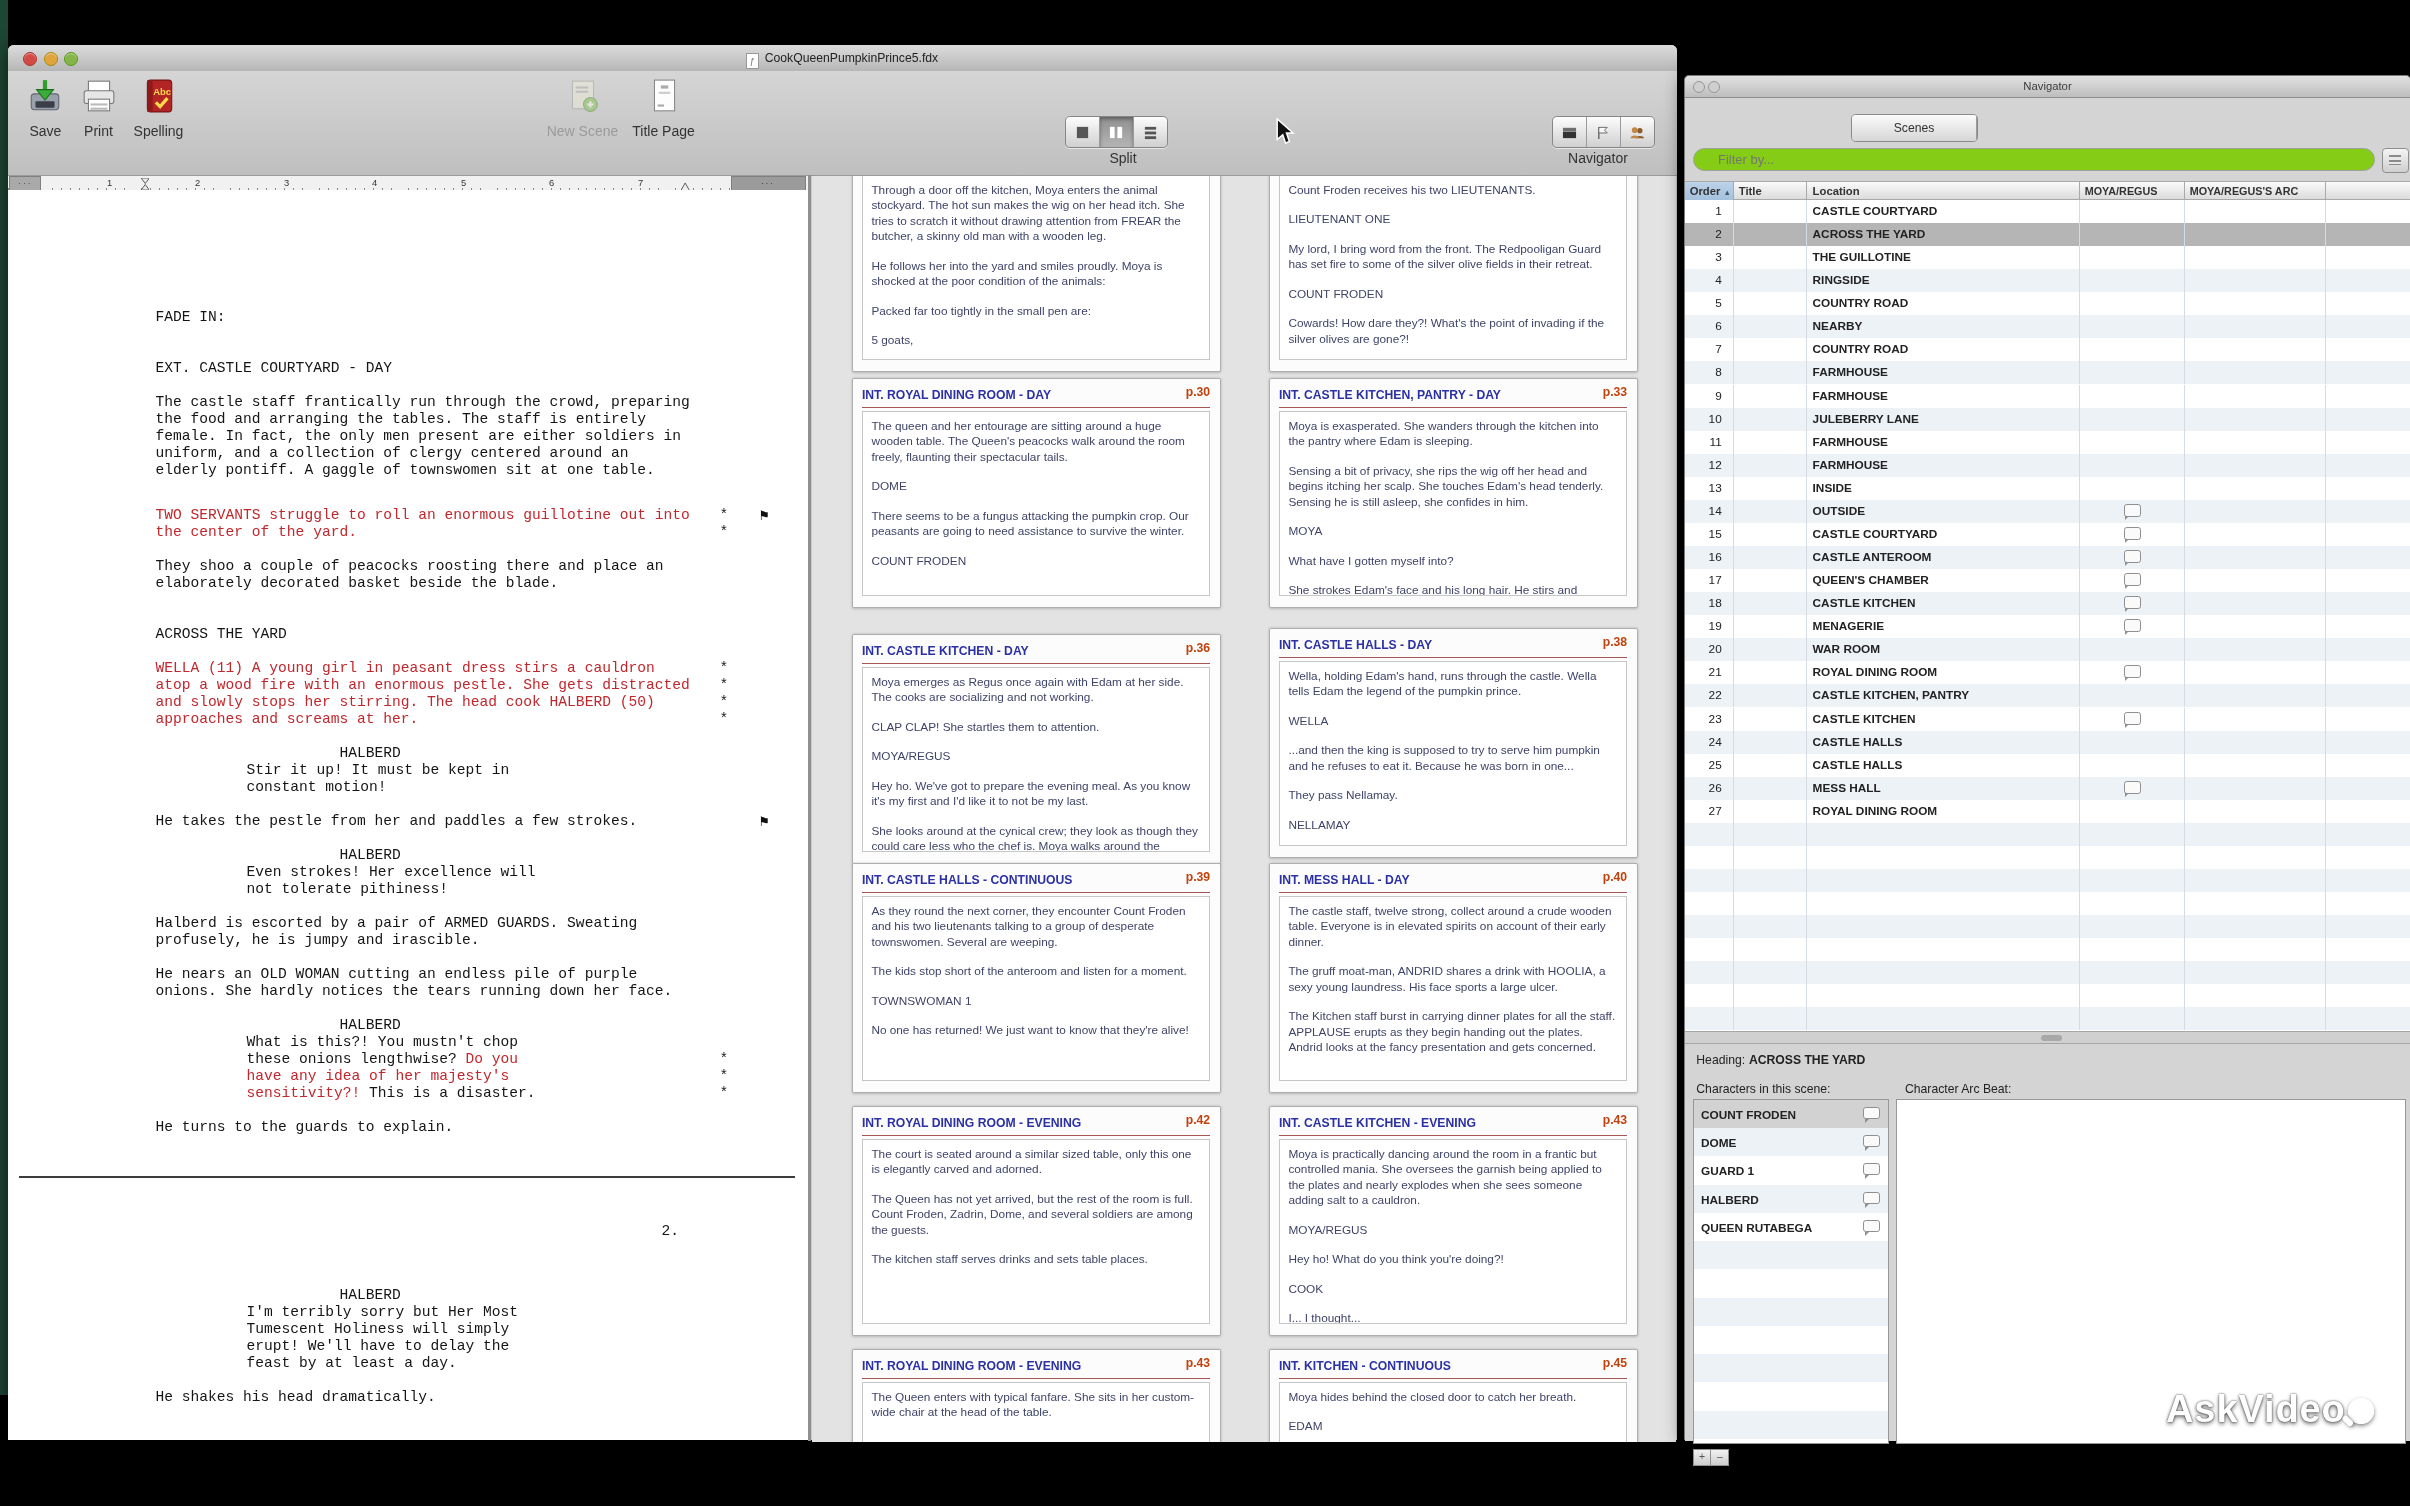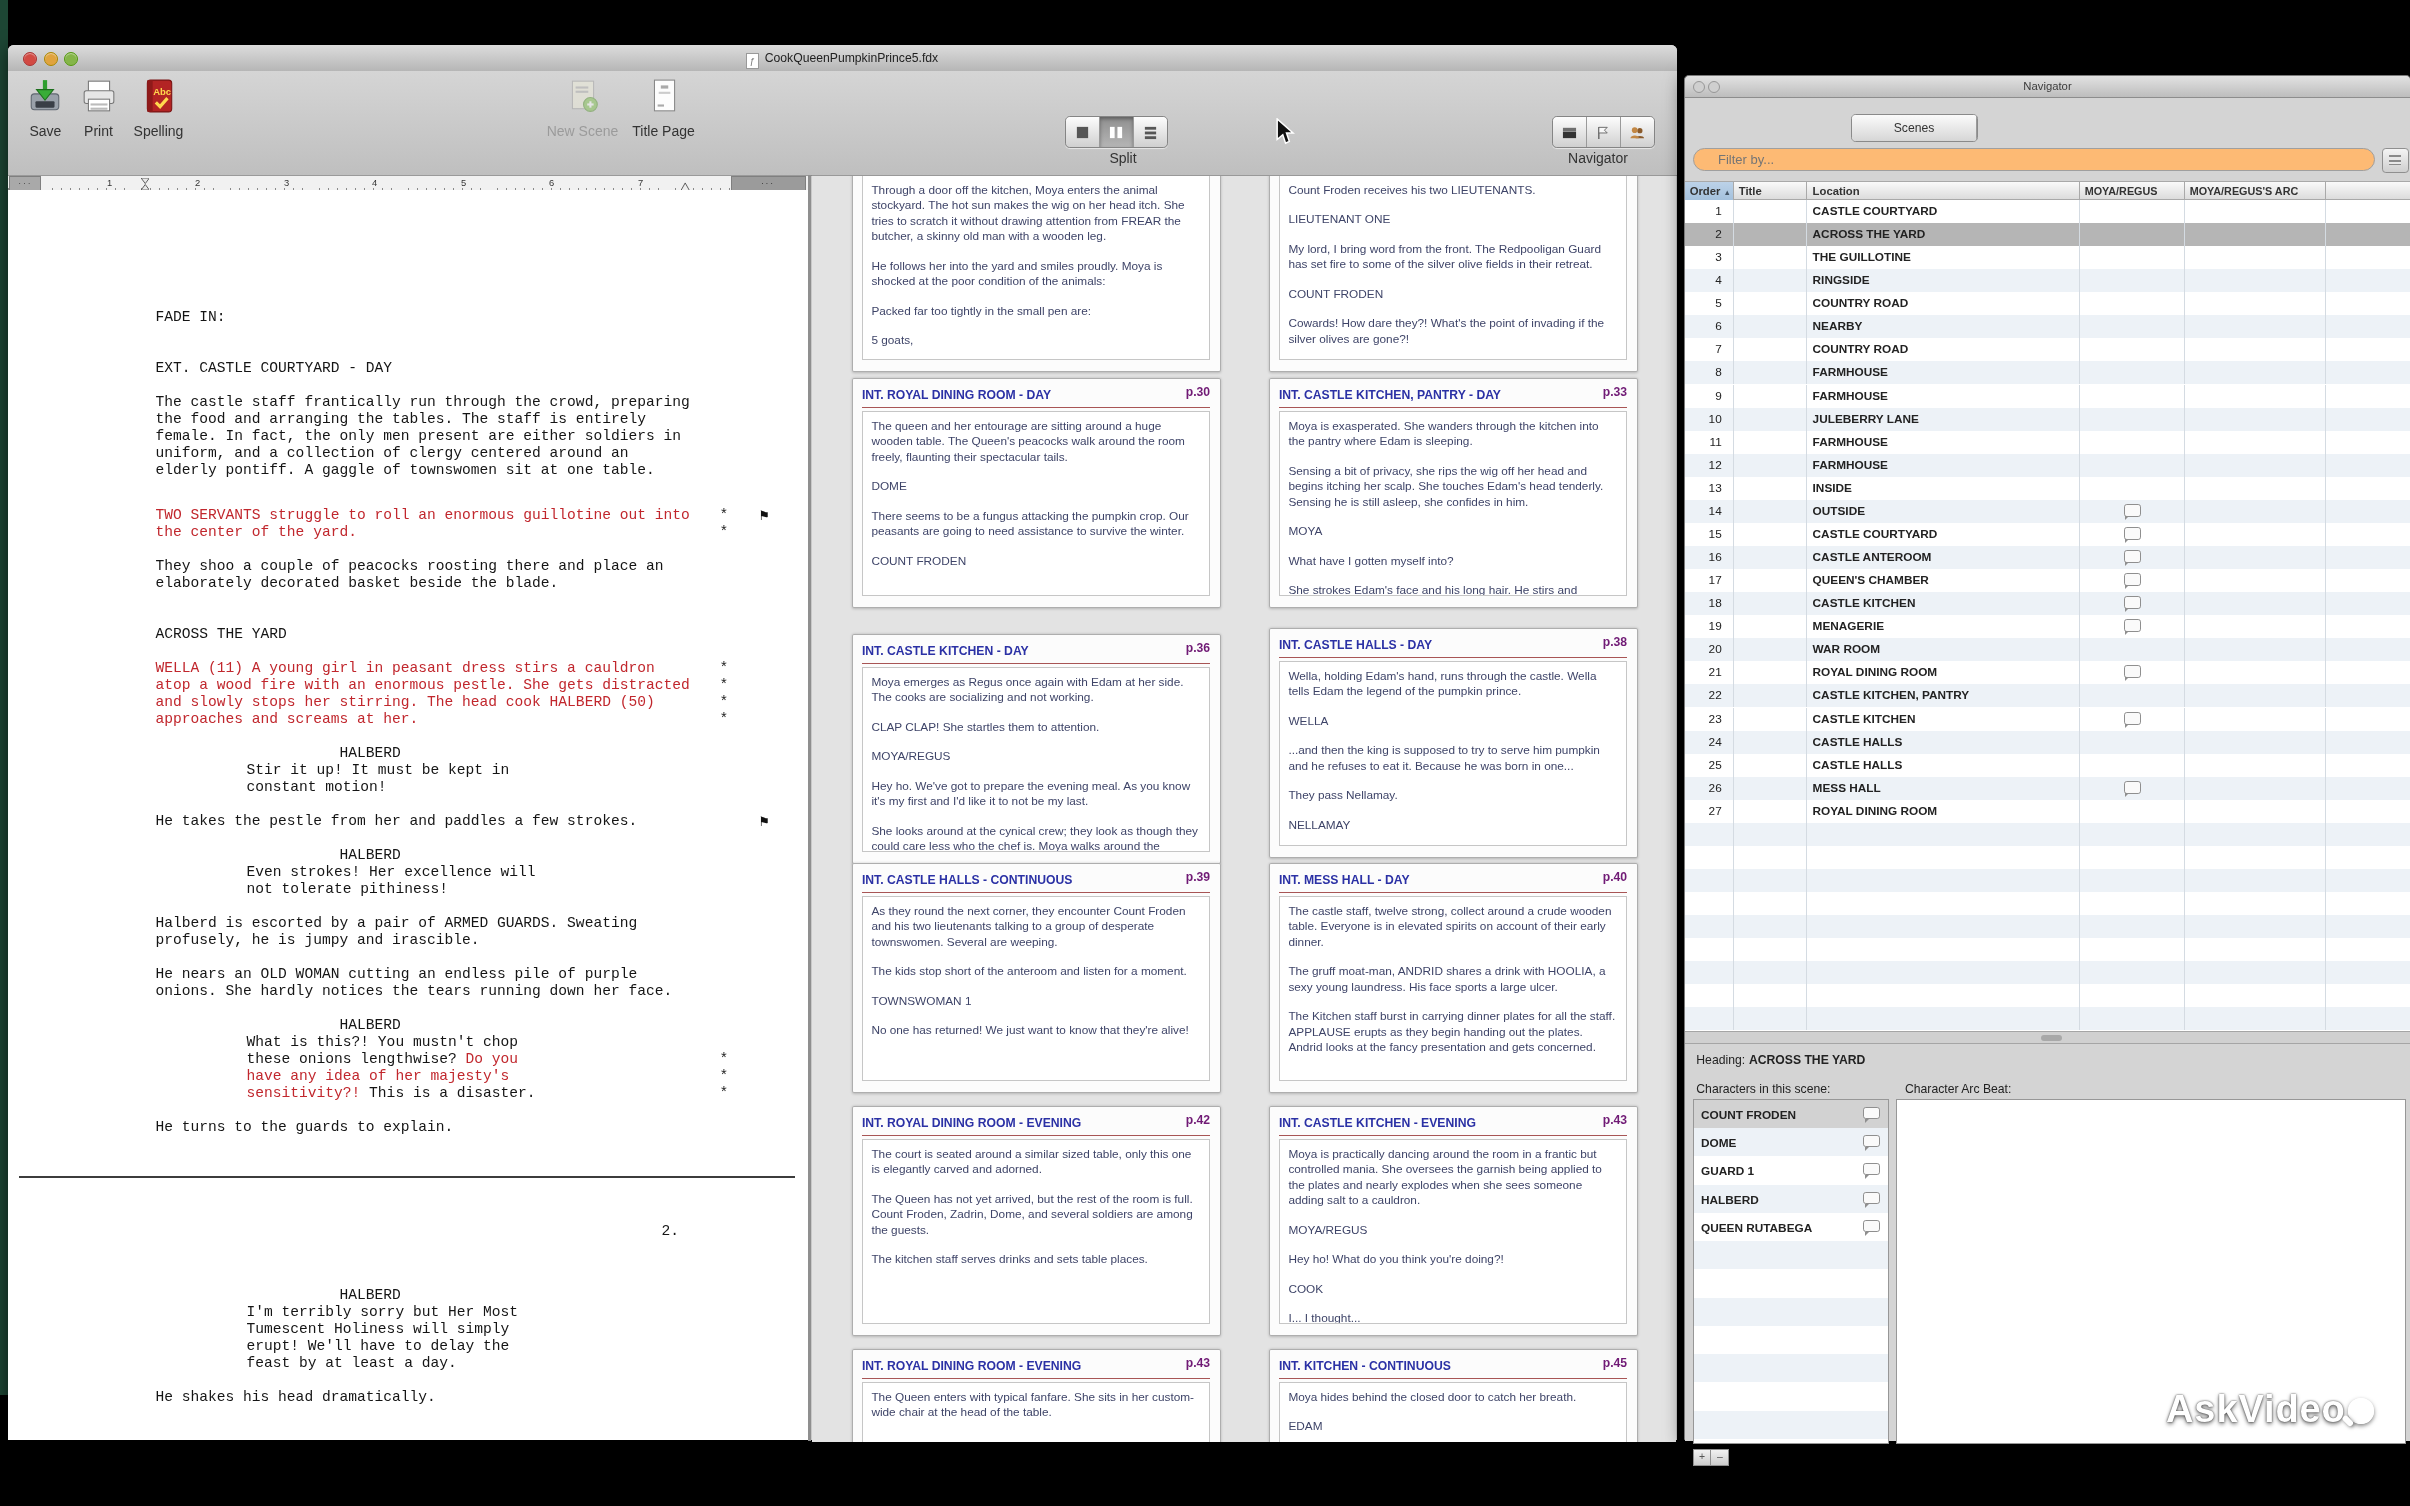--- a/index.html
+++ b/index.html
@@ -47,38 +47,38 @@
   .mark-ast{position:absolute;left:712px;top:0;color:#222;}
   .mark-flag{position:absolute;left:751px;top:0;color:#111;font-family:"DejaVu Sans",sans-serif;font-size:13px;}
   .pageline{height:1.9px;background:#3c3c3c;margin-left:11.3px;margin-right:13px;}
   #pane-divider{left:800px;top:130px;width:3.8px;height:1266px;background:#8f8f8f;}
   
   #cards-pane{left:804px;top:130px;width:864px;height:1266px;background:#e3e3e3;border-top:0.9px solid #999;overflow:hidden;}
   .card{position:absolute;width:367px;height:228px;background:#fcfcfc;border:0.9px solid #aeaeae;
      border-radius:1.9px;box-shadow:0 0.9px 2.8px rgba(0,0,0,.2);}
   .card-header{position:absolute;top:5.6px;left:9.4px;right:9.4px;height:22.6px;border-bottom:1.9px solid #a85555;}
   .card-title{font-size:12.2px;font-weight:bold;color:#2b31a5;}
-  .card-page{position:absolute;right:0;top:0;font-size:12.2px;font-weight:bold;color:#701a75;}
+  .card-page{position:absolute;right:0;top:0;font-size:12.2px;font-weight:bold;color:#c2410c;}
   .card-body{position:absolute;top:32px;left:9.4px;right:9.4px;height:185px;background:#fff;
      border:0.9px solid #c6c6c6;padding:6.6px 8.5px;overflow:hidden;box-sizing:border-box;}
   .card-body p{margin:0 0 14px 0;font-size:11.8px;line-height:15.5px;color:#3e4468;}
   
   #nav-window{left:1684px;top:75px;width:727px;height:1365px;background:#d4d4d4;
      border:0.9px solid #7a7a7a;border-radius:4.7px 4.7px 0 0;box-shadow:0 3.8px 19px rgba(0,0,0,.65);box-sizing:border-box;}
   #nav-titlebar{left:0;top:0;width:100%;height:21px;border-radius:4.7px 4.7px 0 0;
      background:linear-gradient(#e2e2e2,#bdbdbd);border-bottom:0.9px solid #8d8d8d;}
   .nav-light{width:10.4px;height:10.4px;border-radius:50%;top:4.7px;background:#cicfcf;background:#cfcfcf;border:0.9px solid #979797;}
   #nav-title{left:0;right:0;top:3.8px;text-align:center;font-size:11.3px;color:#3c3c3c;}
   #nav-tabs{left:166px;top:38px;height:26px;display:flex;border:0.9px solid #8a8a8a;border-radius:4.7px;overflow:hidden;flex-direction:column;}
   .ntab{width:124px;height:26px;line-height:26px;text-align:center;font-size:12.2px;color:#333;
      background:linear-gradient(#fbfbfb,#d6d6d6);border-right:0.9px solid #9a9a9a;}
   .ntab:last-child{border-right:none;}
   .ntab.sel{background:linear-gradient(#757575,#5e5e5e);color:#f2f2f2;box-shadow:inset 0 1.9px 3.8px rgba(0,0,0,.4);}
   #nav-filter{left:7.5px;top:72px;width:682px;height:22.6px;border-radius:12.2px;border:0.9px solid #9f9f9f;
-     background:#fdba74;box-sizing:border-box;padding:0 9.4px 0 24.5px;font-size:13px;color:#555;outline:none;}
+     background:#84cc16;box-sizing:border-box;padding:0 9.4px 0 24.5px;font-size:13px;color:#555;outline:none;}
   #filter-mag{left:15px;top:75px;width:10.4px;height:10.4px;border:1.9px solid #8b8b8b;border-radius:50%;}
   #filter-mag::after{content:"";position:absolute;width:1.9px;height:5.6px;background:#8b8b8b;
      transform:rotate(-45deg);right:-2.8px;bottom:-3.8px;}
   #filter-sidebtn{left:697px;top:72px;width:24.5px;height:22.6px;border:0.9px solid #8f8f8f;border-radius:3.8px;
      background:linear-gradient(#f4f4f4,#cfcfcf);}
   #filter-sidebtn .grid{position:absolute;left:5.6px;top:5.6px;width:12.2px;height:10.4px;
      background:repeating-linear-gradient(#8a8a8a 0 1.9px,#e8e8e8 1.9px 4.7px);}
   #nav-header{left:0;top:105px;width:727px;height:19px;display:flex;background:linear-gradient(#fafafa,#dcdcdc);
      border-top:0.9px solid #a9a9a9;border-bottom:0.9px solid #a9a9a9;box-sizing:border-box;}
   .hcell{height:19px;line-height:18px;font-size:11.3px;font-weight:bold;color:#333;

